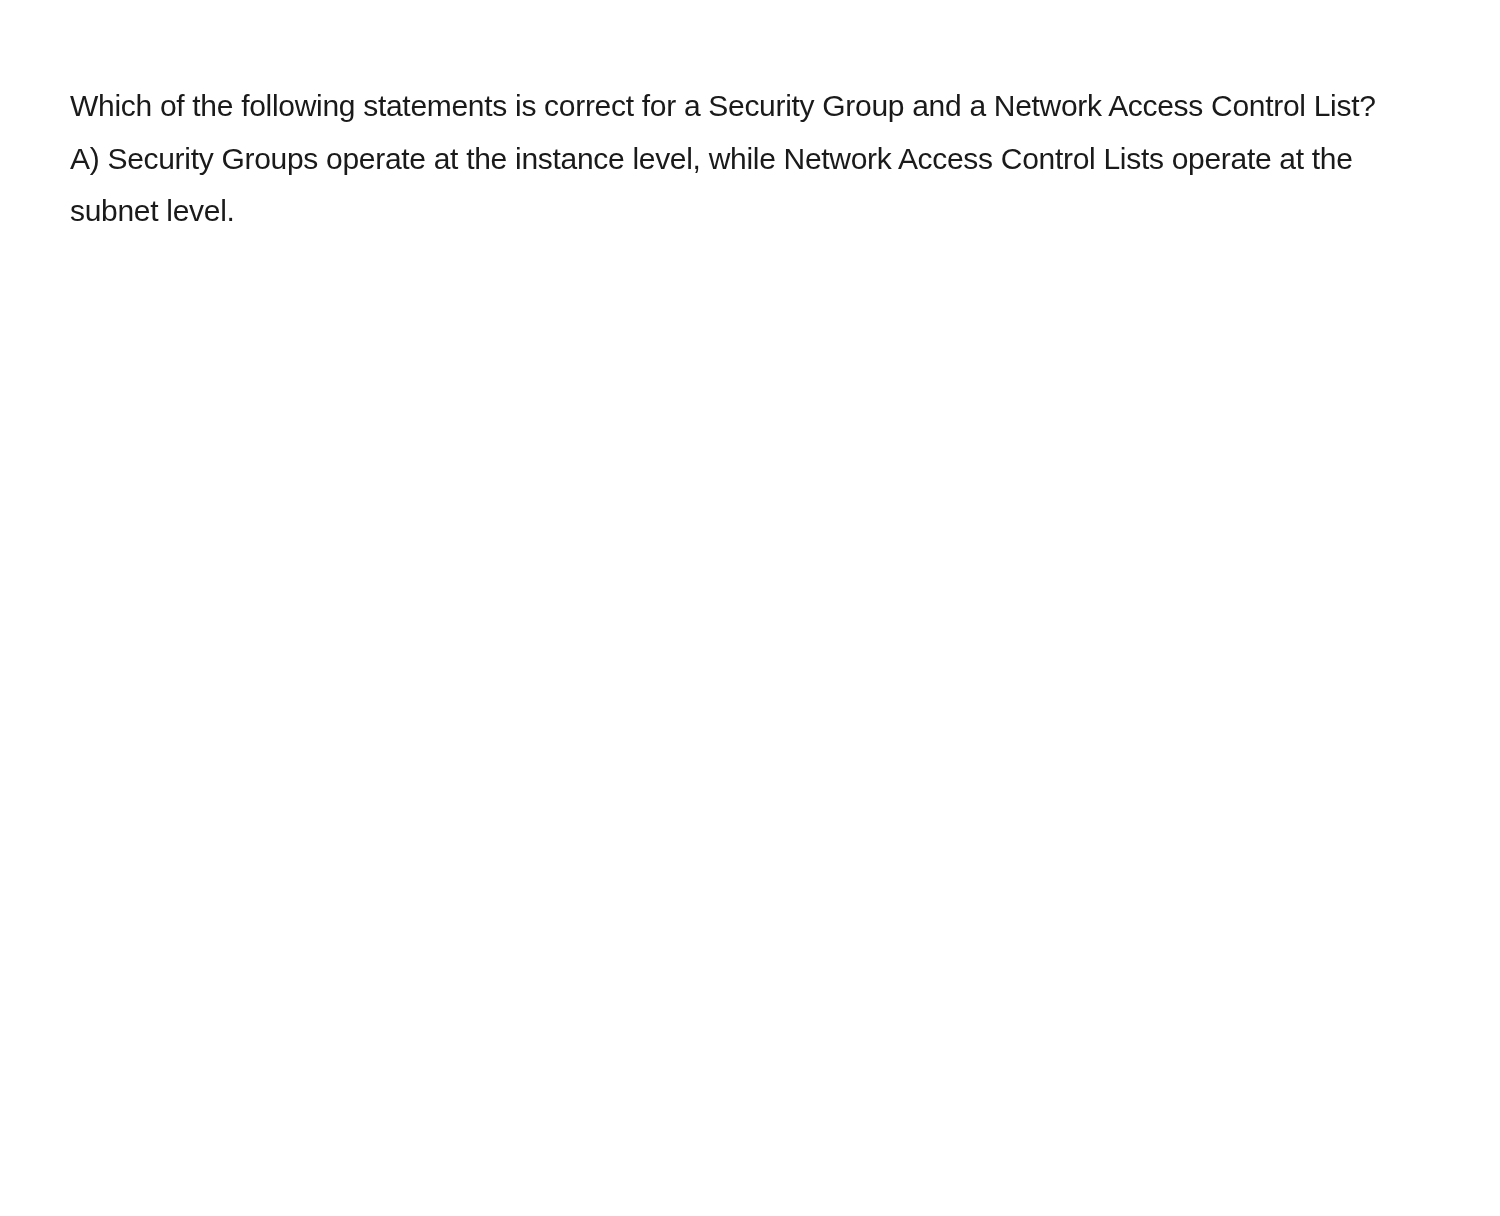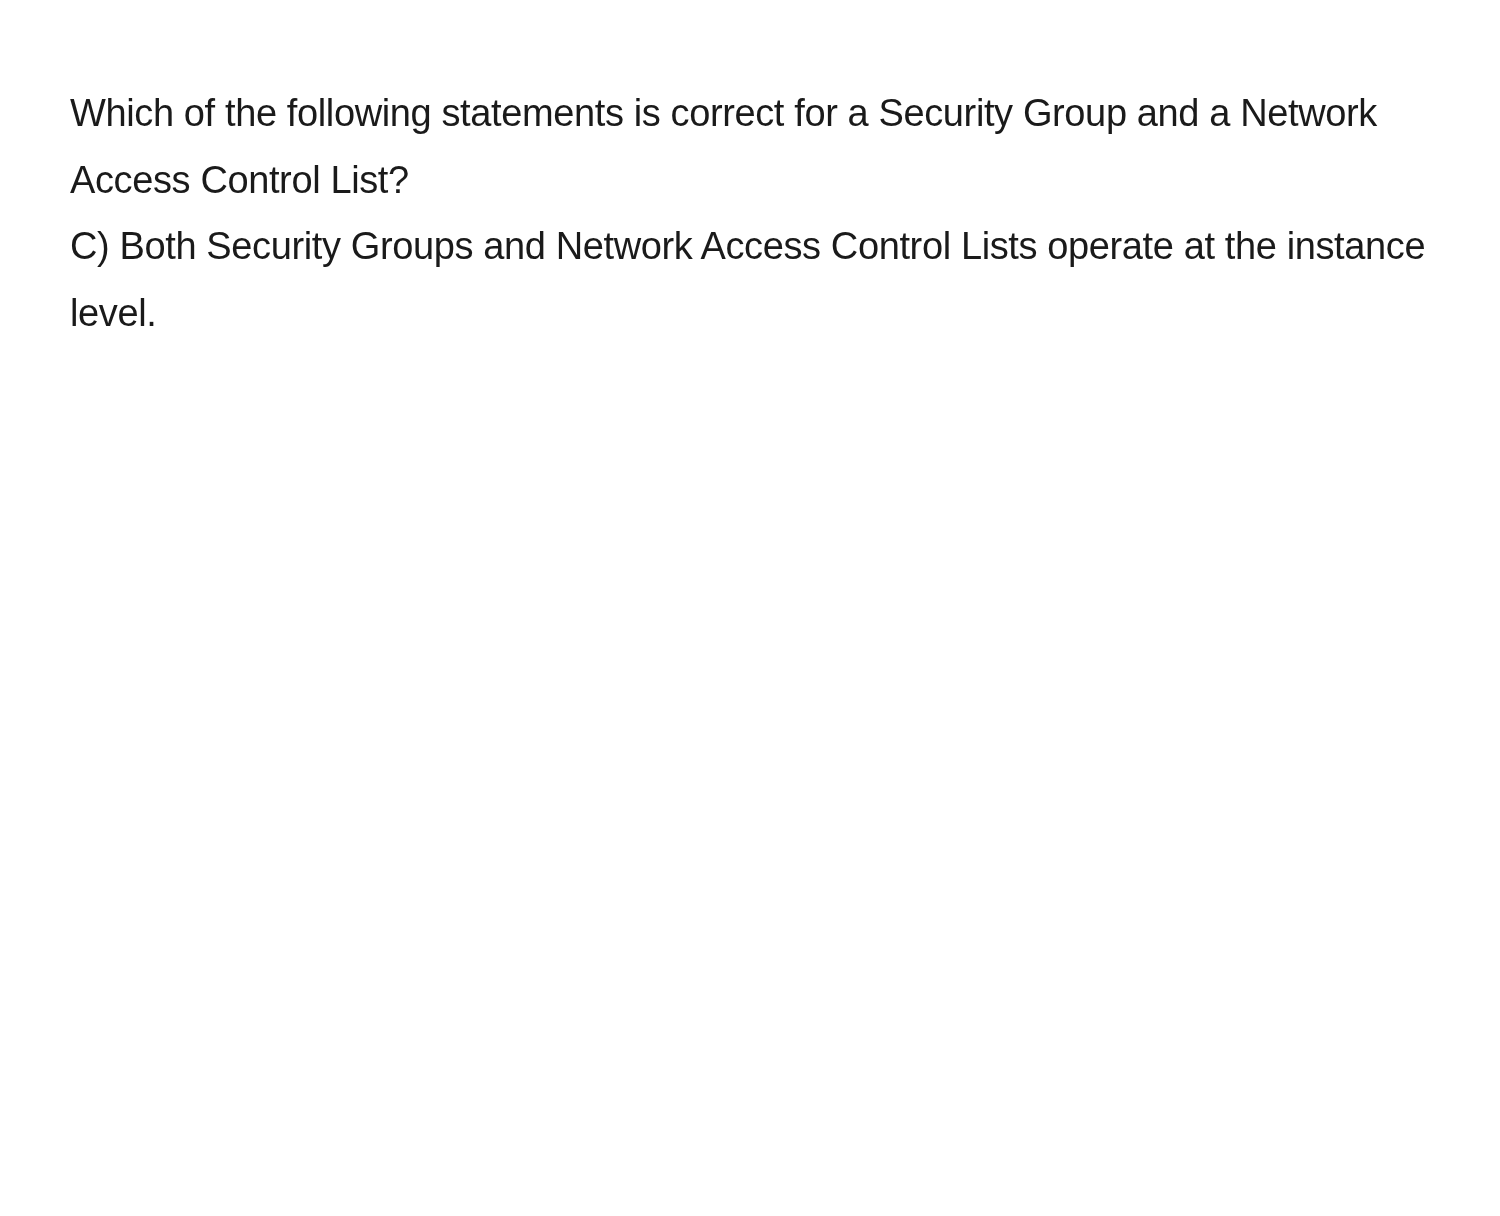--- a/index.html
+++ b/index.html
@@ -9,31 +9,31 @@
     }
     body {
       width: 1500px;
       height: 1216px;
       background: #ffffff;
       font-family: -apple-system, BlinkMacSystemFont, "Segoe UI", Helvetica, Arial, sans-serif;
       color: #1a1a1a;
       padding: 80px 70px;
     }
     .content {
-      font-size: 38px;
+      font-size: 30px;
       line-height: 1.75;
       letter-spacing: -0.01em;
       font-weight: 400;
     }
     .question {
       margin-bottom: 0;
     }
     .option {
       margin-bottom: 0;
     }
   </style>
 </head>
 <body>
 
 <div class="content">
   <div class="question">Which of the following statements is correct for a Security Group and a Network Access Control List?</div>
-  <div class="option">C) Both Security Groups and Network Access Control Lists operate at the instance level.</div>
+  <div class="option">A) Security Groups operate at the instance level, while Network Access Control Lists operate at the subnet level.</div>
 </div>
 
 </body></html>

